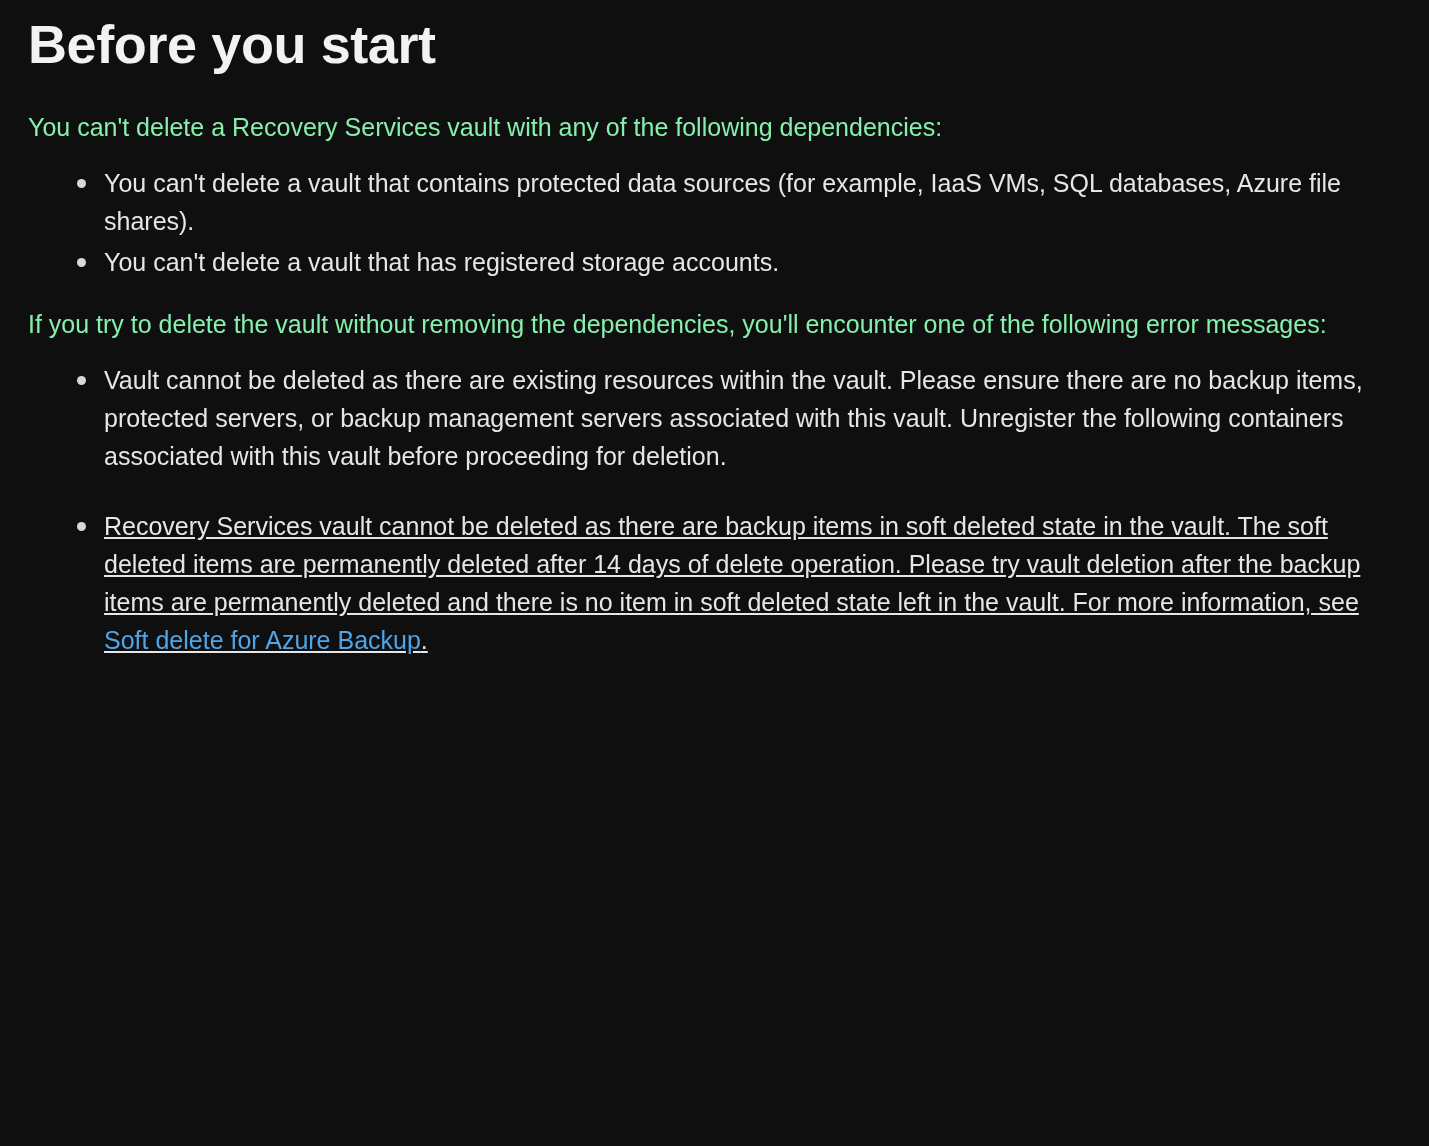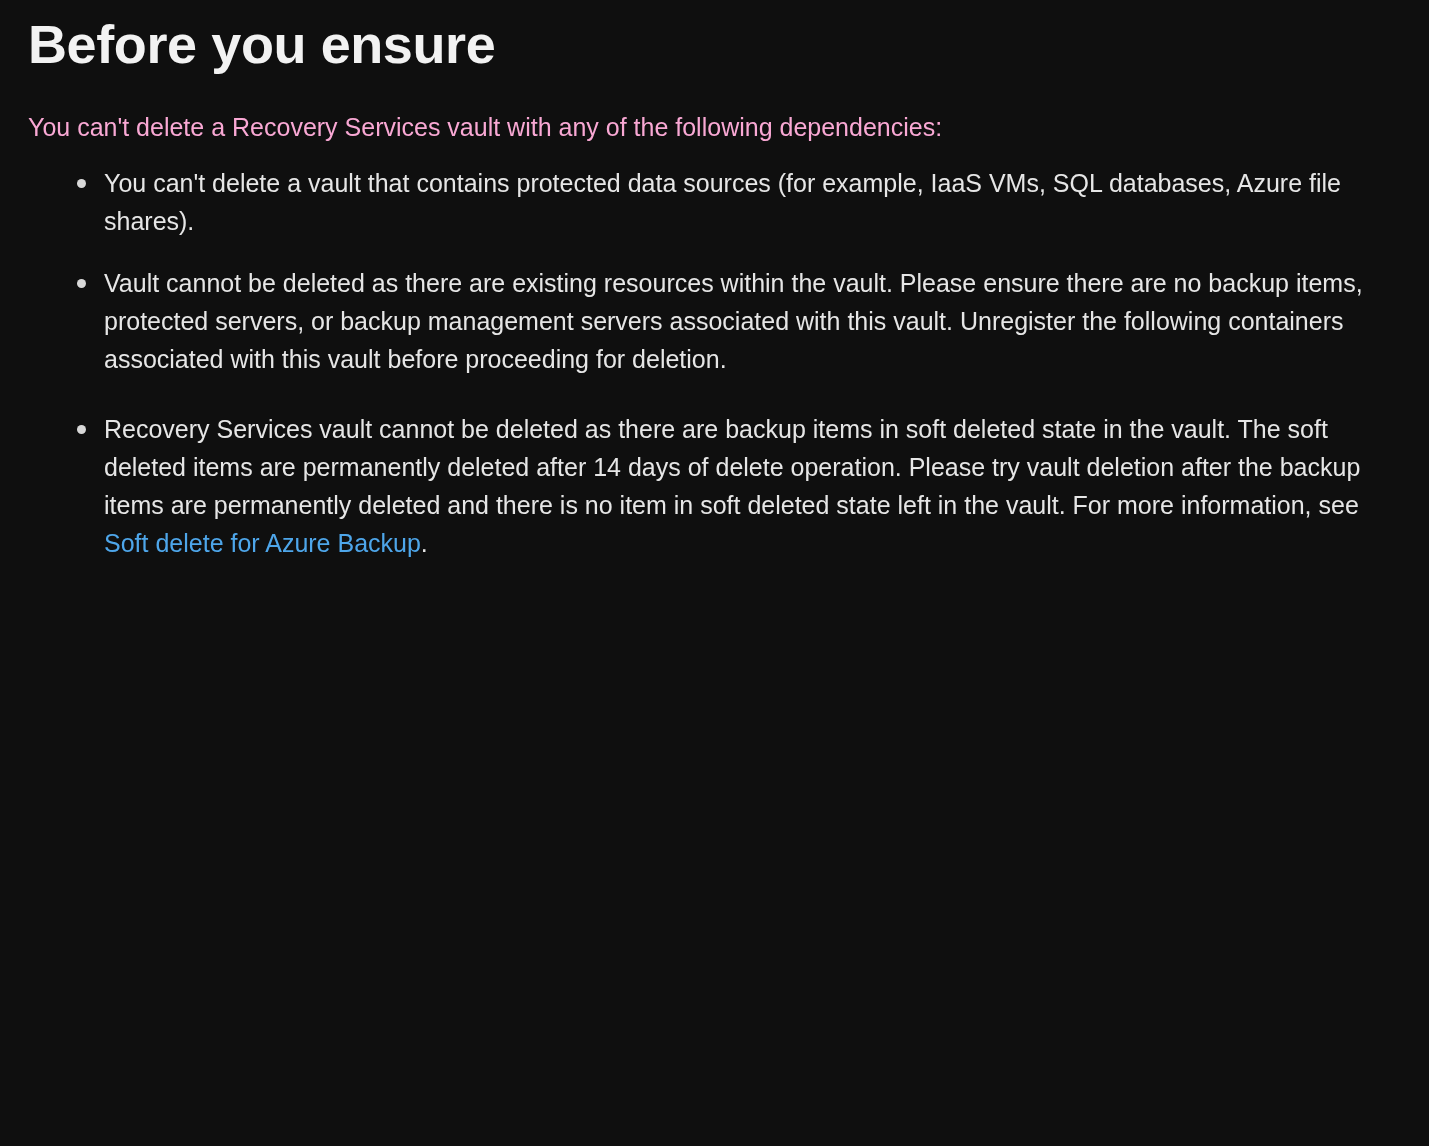--- a/index.html
+++ b/index.html
@@ -24,21 +24,21 @@
     line-height: 1.12;
     font-weight: 700;
     margin: 0 0 34px 0;
     letter-spacing: -0.4px;
     color: #f2f2f2;
   }
   p.para {
     font-size: 25px;
     line-height: 1.52;
     margin: 0 0 18px 0;
-    color: #f9a8d4;
+    color: #86efac;
     max-width: 1400px;
   }
   ul.bullets {
     list-style: none;
     margin: 0 16px 24px 0;
     padding: 0;
   }
   ul.bullets li {
     position: relative;
     padding-left: 76px;
@@ -55,38 +55,41 @@
     width: 9px;
     height: 9px;
     border-radius: 50%;
     background: #d8d8d8;
   }
   ul.bullets.spaced li {
     margin-bottom: 32px;
   }
   ul.bullets.spaced li:last-child {
     margin-bottom: 0;
+    text-decoration: underline;
   }
   a.doclink {
     color: #4ea6ea;
     text-decoration: none;
   }
 </style>
 </head>
 <body>
 
 <div class="page">
 
-  <h1 class="title">Before you ensure</h1>
+  <h1 class="title">Before you start</h1>
 
   <p class="para">You can't delete a Recovery Services vault with any of the following dependencies:</p>
 
   <ul class="bullets">
     <li>You can't delete a vault that contains protected data sources (for example, IaaS VMs, SQL databases, Azure file shares).</li>
+    <li>You can't delete a vault that has registered storage accounts.</li>
   </ul>
 
+  <p class="para">If you try to delete the vault without removing the dependencies, you'll encounter one of the following error messages:</p>
 
   <ul class="bullets spaced">
     <li>Vault cannot be deleted as there are existing resources within the vault. Please ensure there are no backup items, protected servers, or backup management servers associated with this vault. Unregister the following containers associated with this vault before proceeding for deletion.</li>
     <li><span>Recovery Services vault cannot be deleted as there are backup items in soft deleted state in the vault. The soft deleted items are permanently deleted after 14 days of delete operation. Please try vault deletion after the backup items are permanently deleted and there is no item in soft deleted state left in the vault. For more information, see </span><a class="doclink" href="#">Soft delete for Azure Backup</a><span>.</span></li>
   </ul>
 
 </div>
 
 </body></html>

